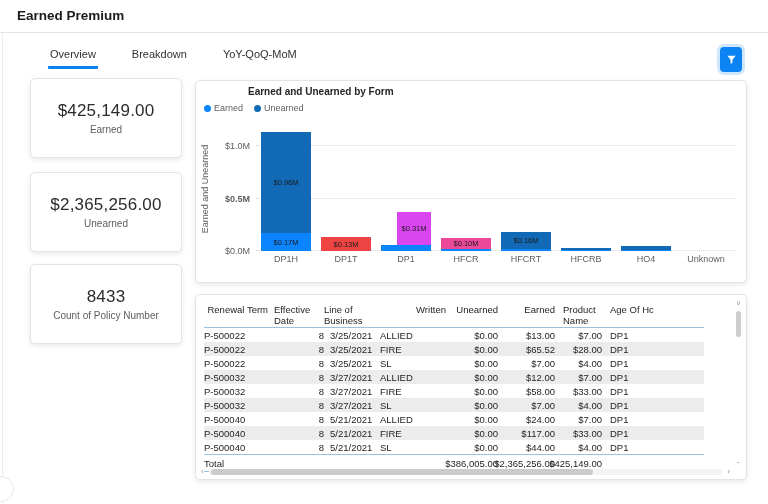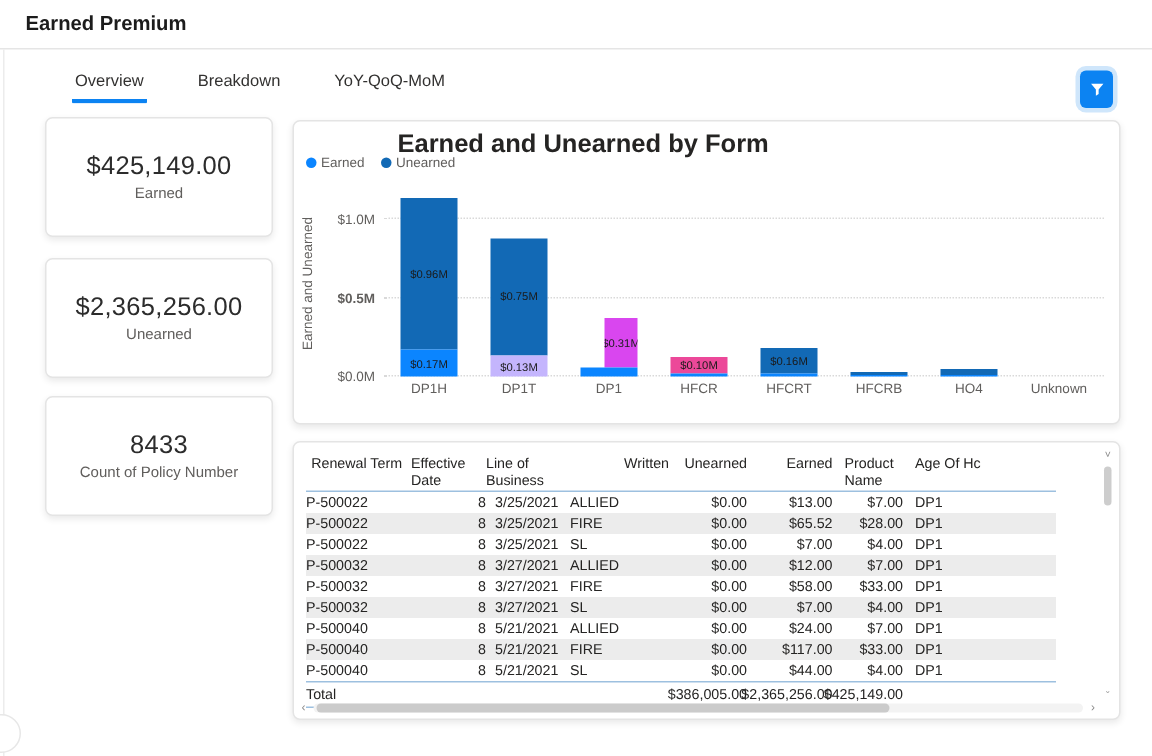--- a/index.html
+++ b/index.html
@@ -23,33 +23,33 @@
 
   
   .card{background:#fff;border:1px solid #e4e4e4;border-radius:5px;box-shadow:0 2px 5px rgba(0,0,0,.09);}
   .kpi-card{position:absolute;left:30px;width:150px;height:78px;display:flex;flex-direction:column;
             align-items:center;justify-content:center;}
   .kpi-value{font-size:17px;color:#2c2c2c;letter-spacing:.2px;}
   .kpi-label{font-size:10px;color:#605e5c;margin-top:3px;}
 
   
   .chart-card{position:absolute;left:195px;top:80px;width:550px;height:201px;}
-  .chart-title{position:absolute;left:21px;top:5px;font-size:17px;font-weight:bold;color:#252423;padding-left:48px;}
+  .chart-title{position:absolute;left:4px;top:5px;font-size:10px;font-weight:bold;color:#252423;padding-left:48px;}
   .legend{position:absolute;left:8px;top:22px;display:flex;gap:11px;align-items:center;}
   .legend-item{display:flex;align-items:center;gap:3px;font-size:9px;color:#605e5c;cursor:pointer;}
   .legend-dot{width:7px;height:7px;border-radius:50%;}
   .plot{position:absolute;left:60px;top:45px;width:480px;height:125px;}
   .gridline{position:absolute;left:0;right:0;height:0;border-top:1px dotted #d9d9d9;}
   .ytick{position:absolute;right:100%;margin-right:6px;top:0;transform:translateY(-50%);
          font-size:9px;color:#605e5c;white-space:nowrap;}
   .ylabel{position:absolute;left:-51px;top:50%;transform:translate(-50%,-50%) rotate(-90deg);
           font-size:9px;color:#605e5c;white-space:nowrap;}
   .bars{position:absolute;left:0;bottom:0;width:100%;height:100%;display:flex;align-items:flex-end;z-index:1;}
   .bar-slot{width:60px;display:flex;justify-content:center;}
-  .bar-stack{display:flex;flex-direction:column;justify-content:flex-end;width:38px;cursor:pointer;}
+  .bar-stack{display:flex;flex-direction:column;justify-content:flex-end;width:50px;cursor:pointer;}
   .seg{position:relative;display:flex;align-items:center;justify-content:center;overflow:hidden;}
   .seg-label{font-size:7.5px;color:#1b1b1b;white-space:nowrap;}
   .xcats{position:absolute;left:60px;top:173px;width:480px;display:flex;}
   .xcat{width:60px;text-align:center;font-size:9px;color:#605e5c;white-space:nowrap;overflow:hidden;}
   .xlabel{position:absolute;left:60px;top:186px;width:480px;text-align:center;font-size:9.5px;
           font-weight:bold;color:#252423;}
 
   
   .table-card{position:absolute;left:195px;top:294px;width:550px;height:184px;overflow:hidden;}
   .tbl{position:absolute;left:8px;top:5px;width:500px;}
@@ -139,24 +139,21 @@
               <div class="seg" style="height: 100.8px; background: rgb(18, 105, 181);">
                 <span class="seg-label">$0.96M</span>
               </div>
               <div class="seg" style="height: 17.85px; background: rgb(11, 133, 255);">
                 <span class="seg-label">$0.17M</span>
               </div>
             </div>
           </div>
           <div class="bar-slot">
             <div class="bar-stack">
-              <div class="seg" style="height: 78.75px; background: rgb(18, 105, 181);">
-                <span class="seg-label">$0.75M</span>
-              </div>
-              <div class="seg" style="height: 13.65px; background: #c4b5fd; text-align: right;">
+              <div class="seg" style="height: 13.65px; background: #ef4444; text-align: right;">
                 <span class="seg-label">$0.13M</span>
               </div>
             </div>
           </div>
           <div class="bar-slot">
             <div class="bar-stack">
               <div class="seg" style="height: 32.55px; background: #d946ef; margin-left: 16px;">
                 <span class="seg-label">$0.31M</span>
               </div>
               <div class="seg" style="height: 6.3px; background: rgb(11, 133, 255);"></div>

